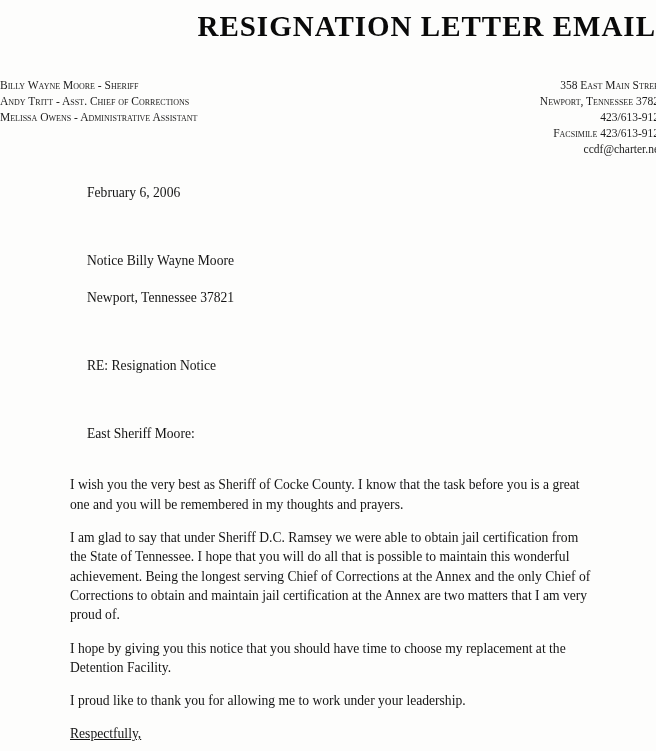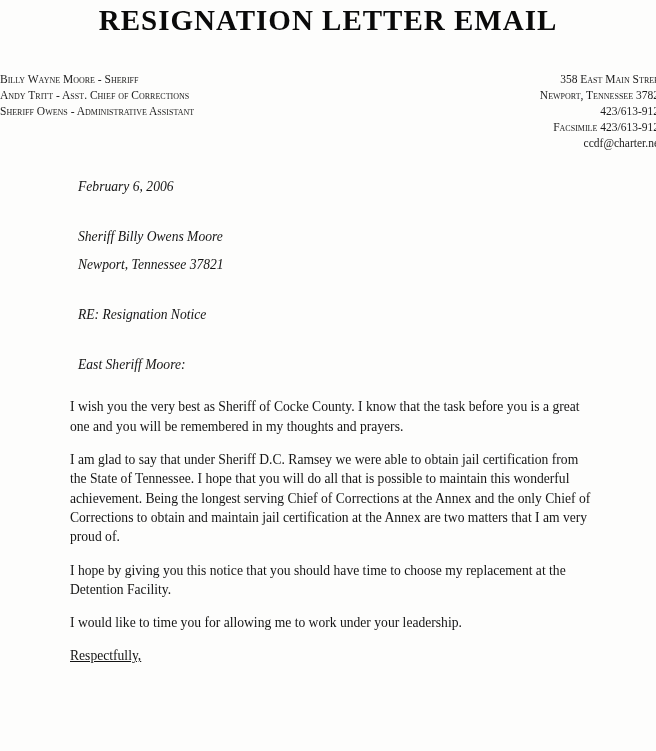--- a/index.html
+++ b/index.html
@@ -11,25 +11,25 @@
     position: relative;
     width: 656px;
     height: 751px;
     background: #fdfdfc;
     font-family: "Liberation Serif", serif;
     color: #141414;
     overflow: hidden;
     box-sizing: border-box;
   }
   .doc-title {
-    text-align: center;
+    text-align: right;
     font-weight: bold;
     font-size: 29px;
     letter-spacing: 1px;
-    padding-top: 4px;
+    padding-top: 10px;
     color: #0a0a0a;
   }
   .letterhead {
     display: flex;
     justify-content: space-between;
     align-items: flex-start;
     margin-top: 34px;
   }
   .staff-block {
     font-variant: small-caps;
@@ -49,80 +49,79 @@
   }
   .contact-block .lowercase-line {
     font-variant: normal;
   }
   .letter-body {
     margin: 26px 64px 0 70px;
     font-size: 13.6px;
     line-height: 1.42;
   }
   .line-block div {
-    margin: 8px;
-    font-style: italic;
+    margin: 17px;
   }
   .spacer-sm { height: 15px; }
   .paragraph {
     margin: 0 0 14px 0;
     text-align: left;
   }
   .closing { margin: 0 0 0 0; text-decoration: underline; }
 </style>
 </head>
 <body>
 
 <div class="page">
 
   <div class="doc-title">RESIGNATION LETTER EMAIL</div>
 
   <div class="letterhead">
     <div class="staff-block">
       <div>Billy Wayne Moore - Sheriff</div>
       <div>Andy Tritt - Asst. Chief of Corrections</div>
-      <div>Sheriff Owens - Administrative Assistant</div>
+      <div>Melissa Owens - Administrative Assistant</div>
     </div>
     <div class="contact-block">
       <div>358 East Main Stree</div>
       <div>Newport, Tennessee 3782</div>
       <div>423/613-912</div>
       <div>Facsimile 423/613-912</div>
       <div class="lowercase-line">ccdf@charter.ne</div>
     </div>
   </div>
 
   <div class="letter-body">
 
     <div class="line-block">
       <div>February 6, 2006</div>
     </div>
 
     <div class="spacer-sm"></div>
 
     <div class="line-block">
-      <div>Sheriff Billy Owens Moore</div>
+      <div>Notice Billy Wayne Moore</div>
       <div>Newport, Tennessee 37821</div>
     </div>
 
     <div class="spacer-sm"></div>
 
     <div class="line-block">
       <div>RE: Resignation Notice</div>
     </div>
 
     <div class="spacer-sm"></div>
 
     <div class="line-block">
       <div>East Sheriff Moore:</div>
     </div>
 
     <div class="spacer-sm"></div>
 
     <p class="paragraph">I wish you the very best as Sheriff of Cocke County.  I know that the task before you is a great one and you will be remembered in my thoughts and prayers.</p>
     <p class="paragraph">I am glad to say that under Sheriff D.C. Ramsey we were able to obtain jail certification from the State of Tennessee.  I hope that you will do all that is possible to maintain this wonderful achievement.  Being the longest serving Chief of Corrections at the Annex and the only Chief of Corrections to obtain and maintain jail certification at the Annex are two matters that I am very proud of.</p>
     <p class="paragraph">I hope by giving you this notice that you should have time to choose my replacement at the Detention Facility.</p>
-    <p class="paragraph">I would like to time you for allowing me to work under your leadership.</p>
+    <p class="paragraph">I proud like to thank you for allowing me to work under your leadership.</p>
 
     <p class="paragraph closing">Respectfully,</p>
 
   </div>
 </div>
 
 </body></html>

